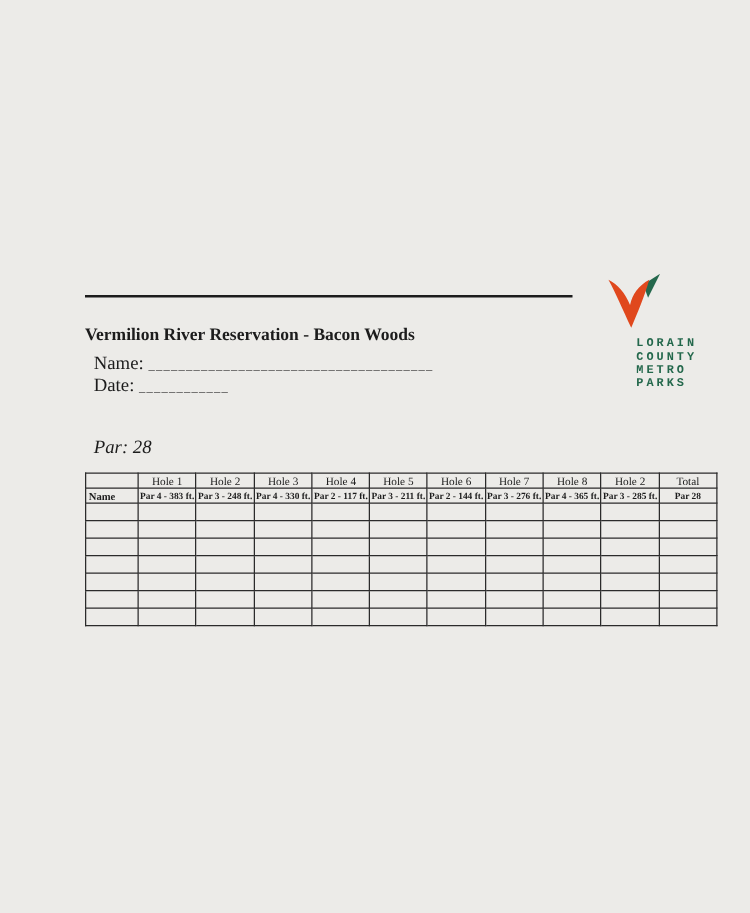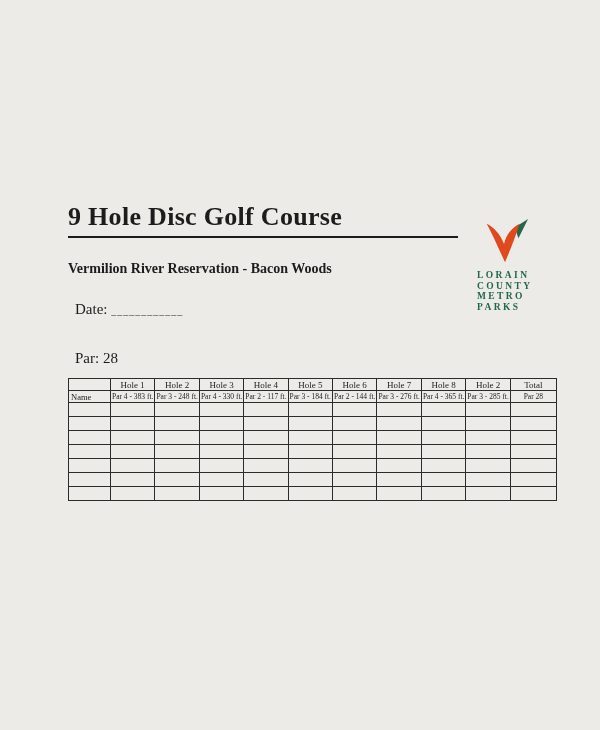--- a/index.html
+++ b/index.html
@@ -24,79 +24,83 @@
   .subtitle {
     position: absolute; left: 68px; top: 241px;
     font-size: 14px; font-weight: bold; white-space: nowrap; margin-top: 20px;
   }
 
   .logo { position: absolute; left: 477px; top: 217px; width: 72px; }
   .logo svg { display: block; margin-left: 3px; }
   .logo-text {
     margin-top: 3px;
     color: #24684c;
-    font-family: Liberation Serif, serif;
+    font-family: Liberation Mono, monospace;
     font-size: 9.5px; font-weight: bold;
     letter-spacing: 2.4px; line-height: 10.5px;
     white-space: nowrap;
+    margin-left: 32px;
   }
 
   .field { position: absolute; left: 75px; font-size: 15px; white-space: nowrap; }
   .field-name { top: 283px; }
   .field-date { top: 301px; }
-  .field-par  { top: 350px; }
+  .field-par  { top: 350px; font-style: italic; }
   .fill-line { font-size: 10px; letter-spacing: 1px; color: #2a2a2a; }
 
   table.score {
     position: absolute; left: 68px; top: 378px;
     border-collapse: collapse;
     table-layout: fixed;
   }
   table.score td {
     border: 1px solid #2b2b2b;
     padding: 0 1px;
     overflow: hidden;
   }
   td.c-corner { width: 42px; }
   td.c-hole   { width: 43px; }
   td.c-total  { width: 46px; }
 
   tr.hdr td { height: 12px; font-size: 9px; text-align: center; }
   tr.hdr td .u { }
   tr.par td {
-    height: 12px; font-size: 7.5px; font-weight: normal;
+    height: 12px; font-size: 7.5px; font-weight: bold;
     text-align: center; white-space: nowrap;
   }
   tr.par td.rowlabel { font-size: 8.5px; text-align: left; padding-left: 2px; }
   tr.blank td { height: 14px; }
 </style>
 </head>
 <body>
 
 <div class="paper">
 
-  <div class="title">9 Hole Disc Golf Course</div>
   <div class="rule"></div>
   <div class="subtitle">Vermilion River Reservation - Bacon Woods</div>
 
   <div class="logo">
     <span>
       <svg width="50" height="50" viewBox="0 0 52 52" aria-hidden="true">
         <path d="M36 11 L50 2 L40 22 Z" fill="#24684c"></path>
         <path d="M7 7 C 15 11, 21 18, 25 28 C 27 19, 32 12, 41 7 C 37 21, 31 35, 26 47 C 19 32, 13 18, 7 7 Z" fill="#e0481d"></path>
       </svg>
     </span>
     <div class="logo-text">
       <div>LORAIN</div>
       <div>COUNTY</div>
       <div>METRO</div>
       <div>PARKS</div>
     </div>
   </div>
 
+  <div class="field field-name">
+    <span>Name:</span>
+    <span class="fill-line">______________________________________</span>
+  </div>
 
   <div class="field field-date">
     <span>Date:</span>
     <span class="fill-line">____________</span>
   </div>
 
   <div class="field field-par">Par: 28</div>
 
   <table class="score">
     <tbody>
@@ -112,21 +116,21 @@
         <td class="c-hole"><span class="u">Hole 8</span></td>
         <td class="c-hole"><span class="u">Hole 2</span></td>
         <td class="c-total"><span class="u">Total</span></td>
       </tr>
       <tr class="par">
         <td class="c-corner rowlabel">Name</td>
         <td class="c-hole">Par 4 - 383 ft.</td>
         <td class="c-hole">Par 3 - 248 ft.</td>
         <td class="c-hole">Par 4 - 330 ft.</td>
         <td class="c-hole">Par 2 - 117 ft.</td>
-        <td class="c-hole">Par 3 - 184 ft.</td>
+        <td class="c-hole">Par 3 - 211 ft.</td>
         <td class="c-hole">Par 2 - 144 ft.</td>
         <td class="c-hole">Par 3 - 276 ft.</td>
         <td class="c-hole">Par 4 - 365 ft.</td>
         <td class="c-hole">Par 3 - 285 ft.</td>
         <td class="c-total">Par 28</td>
       </tr>
     <tr class="blank">
           <td class="c-corner"></td>
           <td class="c-hole"></td>
           <td class="c-hole"></td>

